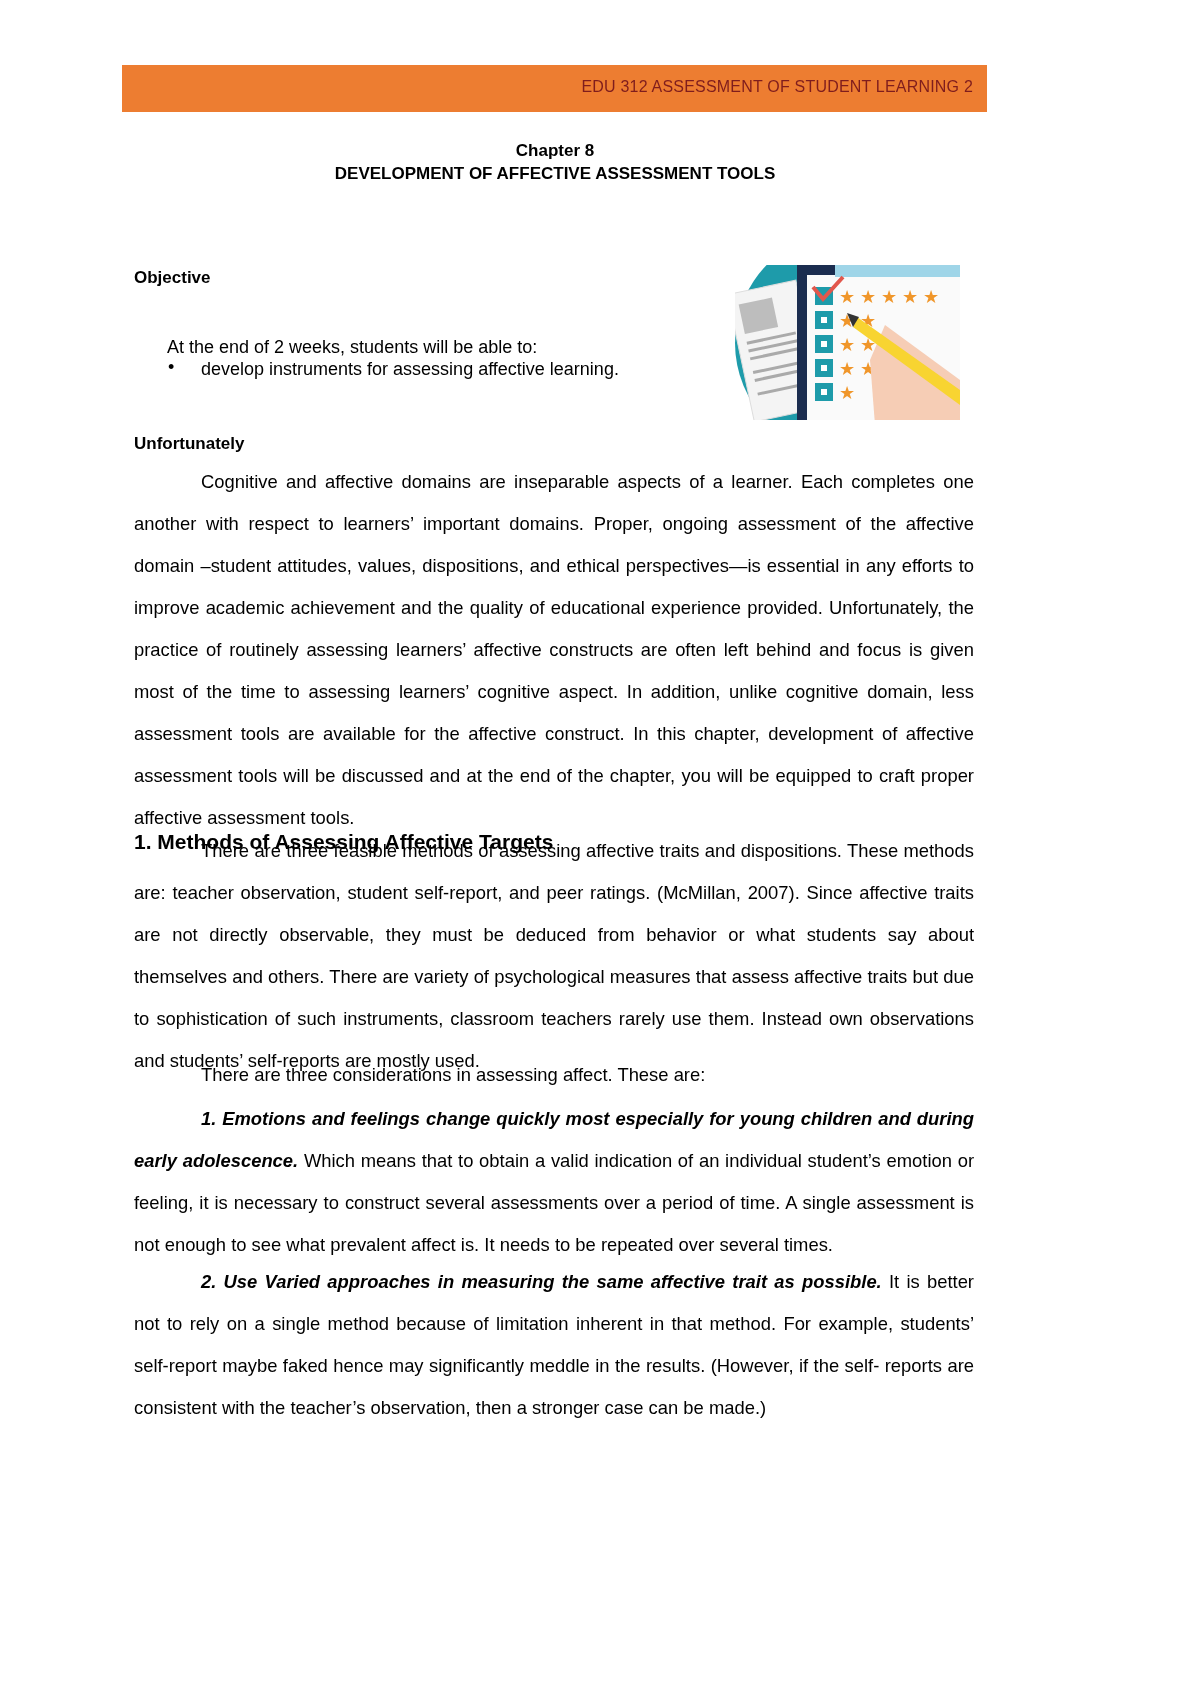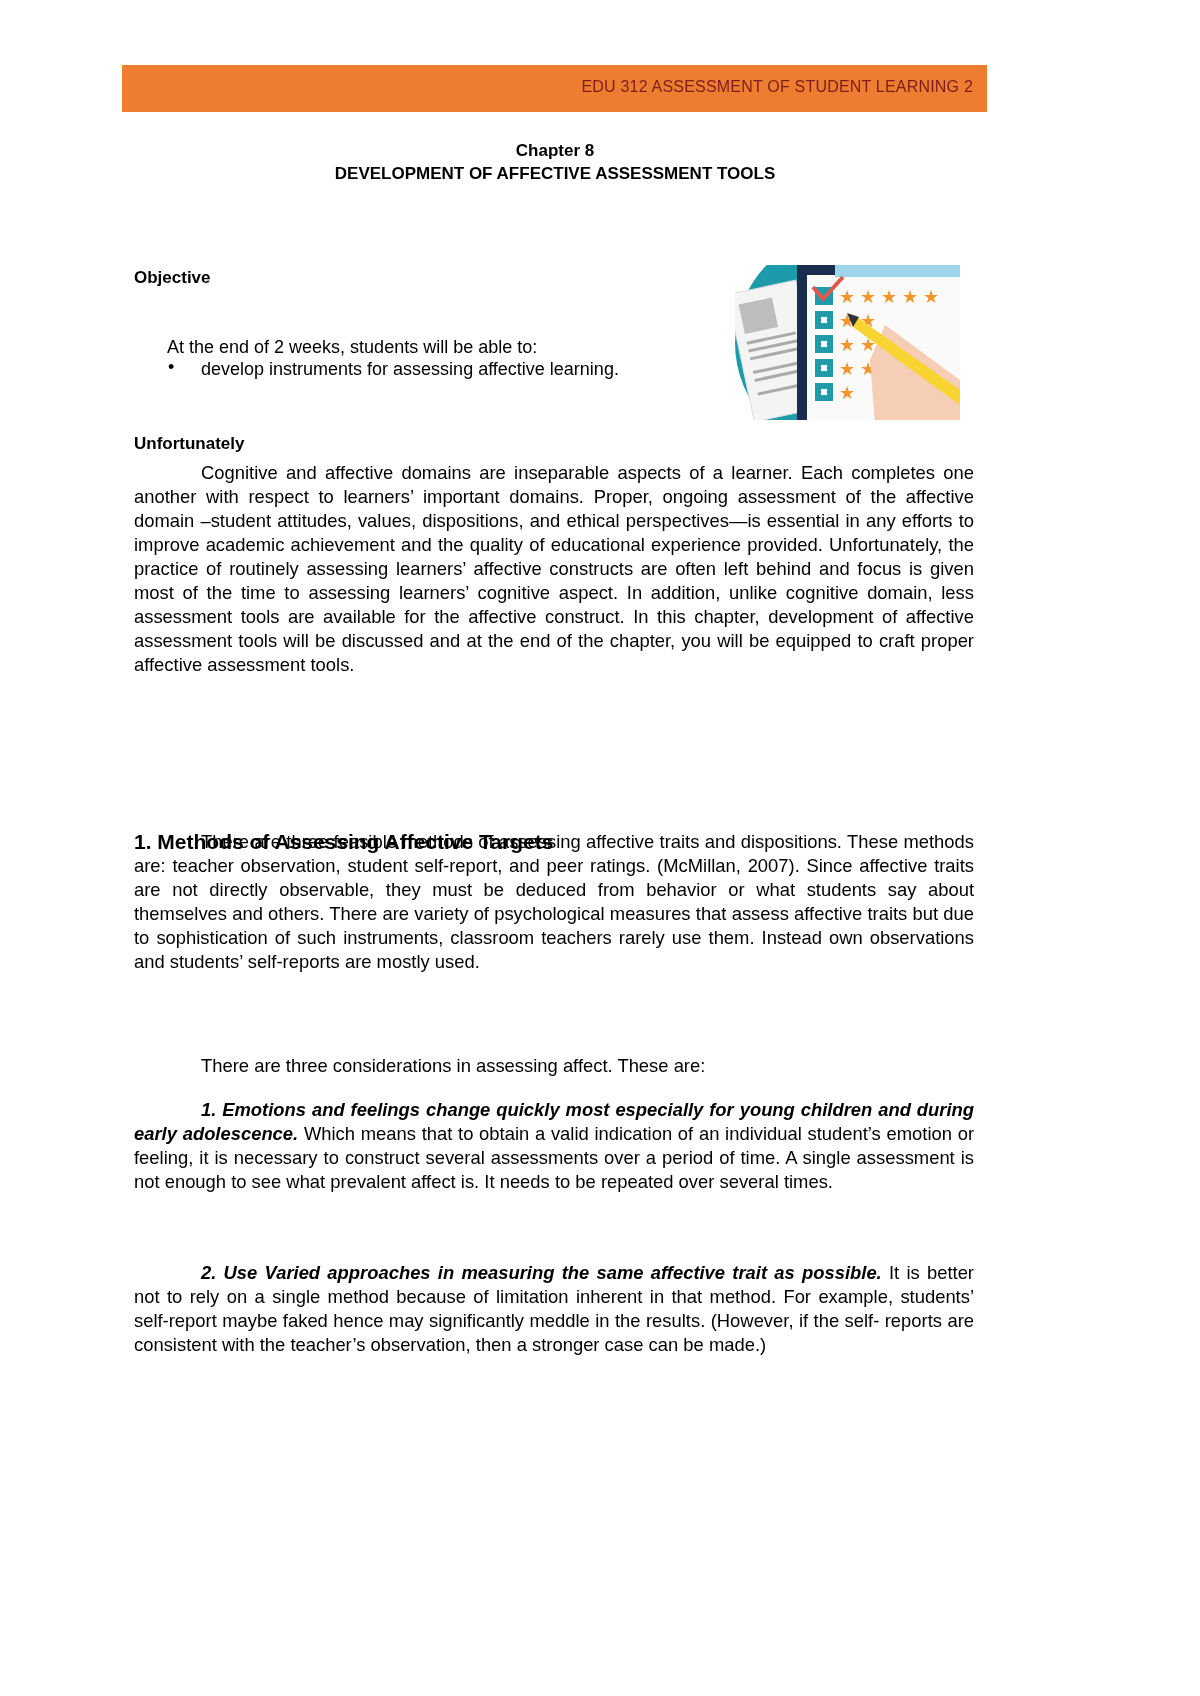--- a/index.html
+++ b/index.html
@@ -26,21 +26,21 @@
       position: absolute; left: 134px; font-weight: bold; font-size: 17px;
     }
     .body-line {
       position: absolute; left: 134px; font-size: 18px;
     }
     .figure {
       position: absolute; left: 735px; top: 265px; width: 225px; height: 155px;
     }
     .para {
       position: absolute; left: 134px; width: 840px;
-      font-size: 18.4px; line-height: 24px; text-align: justify;
+      font-size: 18.4px; line-height: 42px; text-align: justify;
       text-align-last: left;
     }
     .para .indent { display: inline-block; width: 67px; }
     .section-h {
       position: absolute; left: 134px; top: 786px;
       font-weight: bold; font-size: 21px; margin-top: 44px;
     }
     .bi { font-weight: bold; font-style: italic; }
   </style>
 </head>

